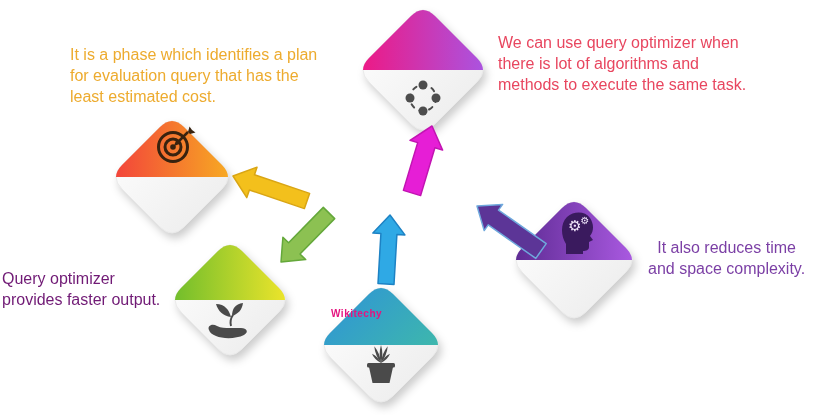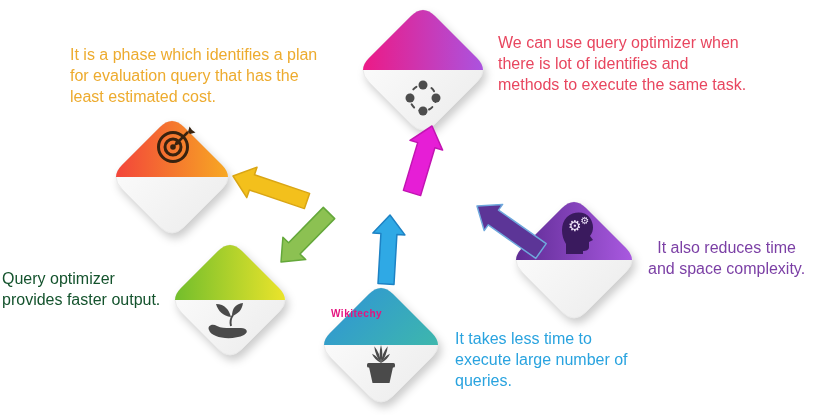--- a/index.html
+++ b/index.html
@@ -140,22 +140,19 @@
     <polygon class="arrow" points="546.2,243.6 498.5,210.1 502.6,204.4 477,206 484.2,230.6 488.2,224.9 535.8,258.4" fill="#5C3597" stroke="#6FA8DC"></polygon>
   </svg>
 
 
   <div class="brand-label" style="color: rgb(229, 20, 127);">Wikitechy</div>
 
   <div class="annotation ann-definition" style="color: rgb(237, 171, 46);">It is a phase which identifies a plan
 for evaluation query that has the
 least estimated cost.</div>
   <div class="annotation ann-algorithms" style="color: rgb(232, 70, 95);">We can use query optimizer when
-there is lot of identifies and
+there is lot of algorithms and
 methods to execute the same task.</div>
   <div class="annotation ann-complexity" style="color: rgb(123, 63, 165);">It also reduces time
 and space complexity.</div>
-  <div class="annotation ann-speed" style="color: rgb(41, 163, 223);">It takes less time to
-execute large number of
-queries.</div>
-  <div class="annotation ann-output" style="color: #14532d;">Query optimizer
+  <div class="annotation ann-output" style="color: #701a75;">Query optimizer
 provides faster output.</div>
 </div>
 
 </body></html>

